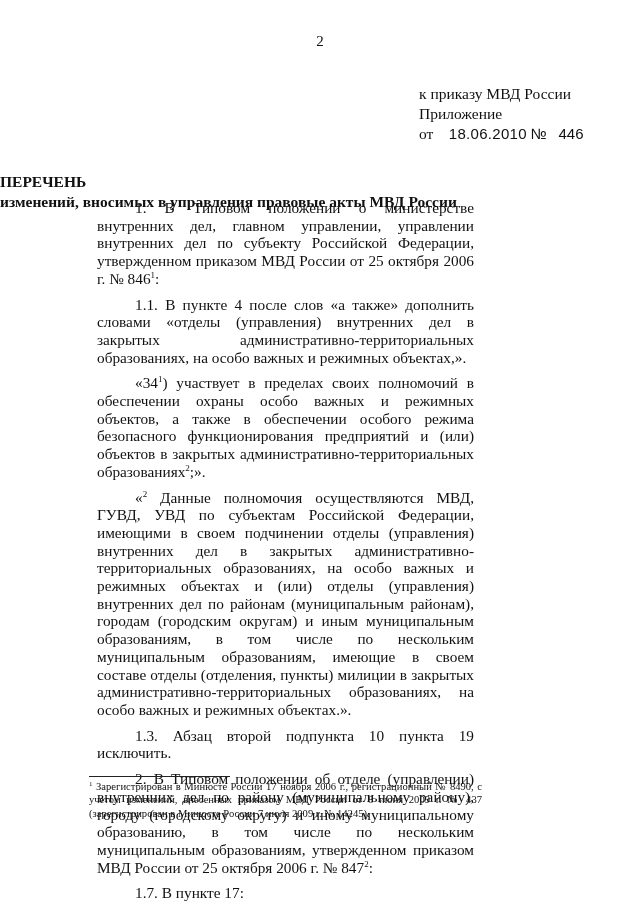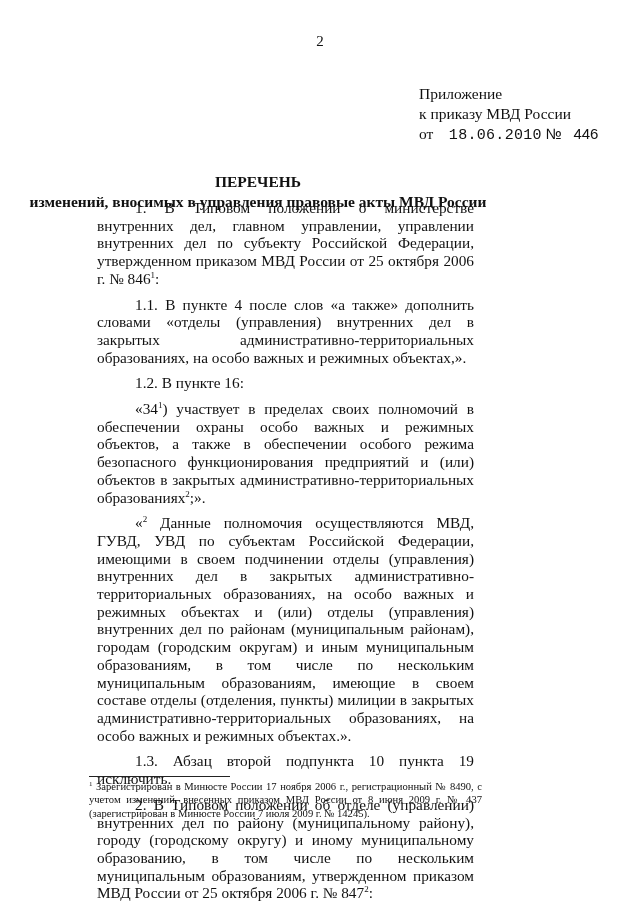--- a/index.html
+++ b/index.html
@@ -1,58 +1,57 @@
 <!DOCTYPE html>
 <html><head>
 <meta charset="utf-8">
 <style>
   html, body { margin: 0; padding: 0; background: #ffffff; }
   body { width: 640px; height: 905px; position: relative; overflow: hidden;
          font-family: "Liberation Serif", "DejaVu Serif", serif; color: #111; }
   .page-num { position: absolute; top: 33px; left: 0; width: 640px; text-align: center;
               font-size: 15px; }
   .annex { position: absolute; left: 419px; top: 84px; font-size: 15.5px; line-height: 20px; }
-  .annex .date { font-family: Liberation Mono, monospace; font-size: 15px; letter-spacing: 0.3px; }
+  .annex .date { font-family: Liberation Sans, sans-serif; font-size: 15px; letter-spacing: 0.3px; }
   .annex .num { font-family: "Liberation Sans", "DejaVu Sans", sans-serif; font-size: 15px; }
-  .title { position: absolute; top: 172px; left: 0; width: 516px; text-align: center;
+  .title { position: absolute; top: 172px; left: 0; width: 516px; text-align: left;
            font-weight: bold; font-size: 15.5px; line-height: 20px; }
   .para { font-size: 15.3px; line-height: 17.7px; text-align: justify; margin: 8px; text-indent: 38px; }
   .text-block { position: absolute; left: 89px; top: 191px; width: 393px; }
   sup { font-size: 9px; line-height: 0; vertical-align: 6px; }
   .footnote-rule { position: absolute; left: 89px; top: 776px; width: 141px; height: 0; border-top: 1px solid #222; }
   .footnotes { position: absolute; left: 89px; top: 780px; width: 393px; font-size: 10.6px; line-height: 13.3px;
                text-align: justify; }
   .footnotes p { margin: 0; }
   .footnotes sup { font-size: 7px; vertical-align: 4px; }
 </style>
 </head>
 <body>
 
 <div class="page-num">2</div>
 
 <div class="annex">
+  <div>к приказу МВД России</div>
   <div>Приложение</div>
-  <div>к приказу МВД России</div>
   <div>
     <span>от</span>&nbsp;&nbsp;&nbsp;
     <span class="date">18.06.2010</span>
     <span class="num">№</span>&nbsp;&nbsp;
     <span class="num">446</span>
   </div>
 </div>
 
 <div class="title">
   <div>ПЕРЕЧЕНЬ</div>
   <div>изменений, вносимых в управления правовые акты МВД России</div>
 </div>
 
 <div class="text-block" id="body-text">
     <p class="para"><span>1. В Типовом положении о министерстве внутренних дел, главном управлении, управлении внутренних дел по субъекту Российской Федерации, утвержденном приказом МВД России от 25 октября 2006 г. № 846</span><sup>1</sup><span>:</span></p>
     <p class="para"><span>1.1. В пункте 4 после слов «а также» дополнить словами «отделы (управления) внутренних дел в закрытых административно-территориальных образованиях, на особо важных и режимных объектах,».</span></p>
-    <p class="para"><span>1.2. В пункте 16:</span></p>
     <p class="para"><span>«34</span><sup>1</sup><span>) участвует в пределах своих полномочий в обеспечении охраны особо важных и режимных объектов, а также в обеспечении особого режима безопасного функционирования предприятий и (или) объектов в закрытых административно-территориальных образованиях</span><sup>2</sup><span>;».</span></p>
     <p class="para"><span>«</span><sup>2</sup><span> Данные полномочия осуществляются МВД, ГУВД, УВД по субъектам Российской Федерации, имеющими в своем подчинении отделы (управления) внутренних дел в закрытых административно-территориальных образованиях, на особо важных и режимных объектах и (или) отделы (управления) внутренних дел по районам (муниципальным районам), городам (городским округам) и иным муниципальным образованиям, в том числе по нескольким муниципальным образованиям, имеющие в своем составе отделы (отделения, пункты) милиции в закрытых административно-территориальных образованиях, на особо важных и режимных объектах.».</span></p>
     <p class="para"><span>1.3. Абзац второй подпункта 10 пункта 19 исключить.</span></p>
     <p class="para"><span>2. В Типовом положении об отделе (управлении) внутренних дел по району (муниципальному району), городу (городскому округу) и иному муниципальному образованию, в том числе по нескольким муниципальным образованиям, утвержденном приказом МВД России от 25 октября 2006 г. № 847</span><sup>2</sup><span>:</span></p>
     <p class="para"><span>1.7. В пункте 17:</span></p>
     <p class="para"><span>2.1.1. Дополнить подпунктом 47</span><sup>1</sup><span> следующего содержания:</span></p>
   </div>
 
 <div class="footnote-rule"></div>
 <div class="footnotes" id="footnotes">

